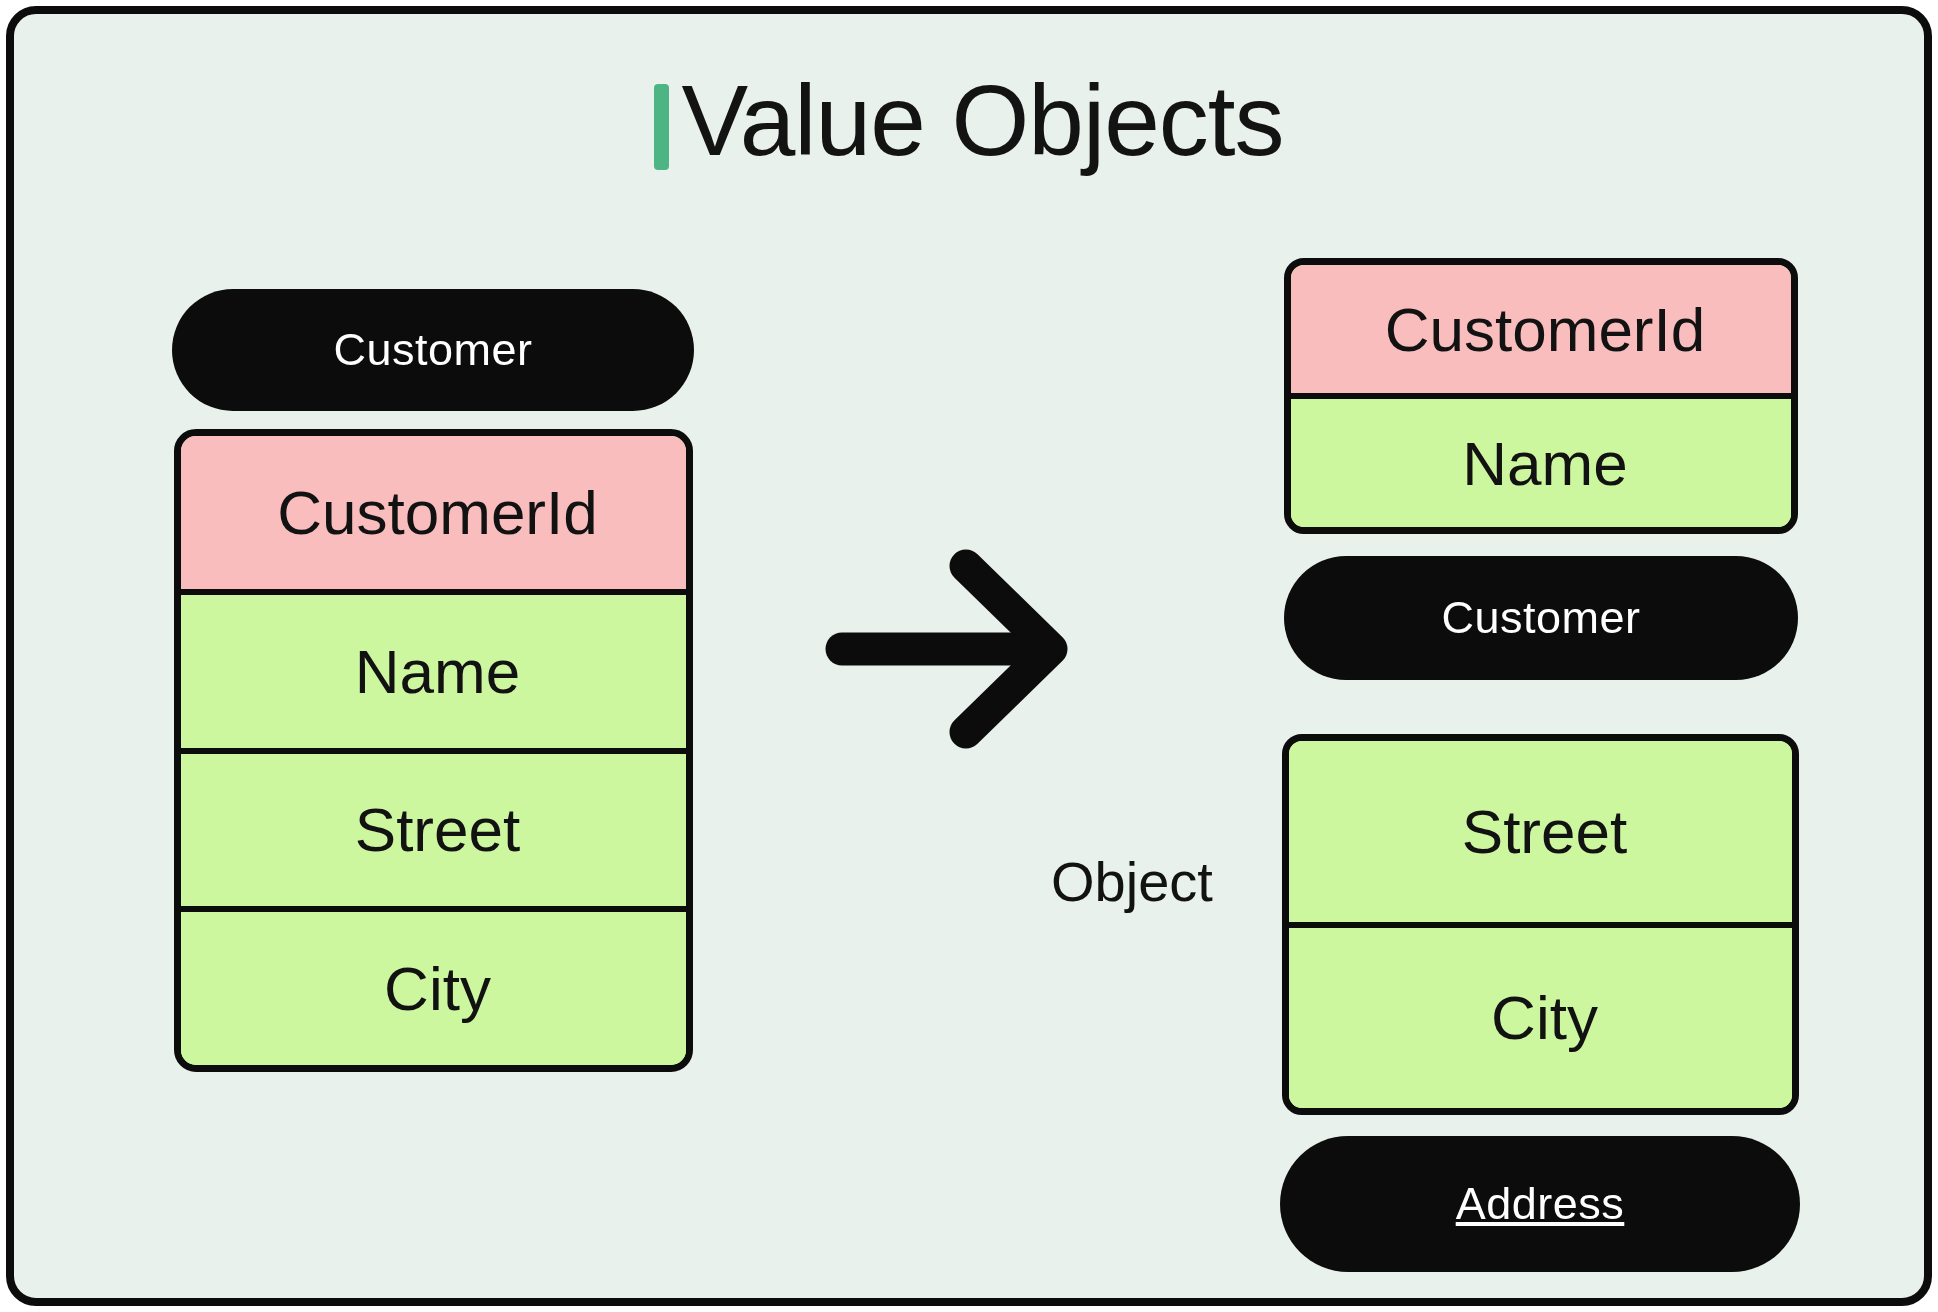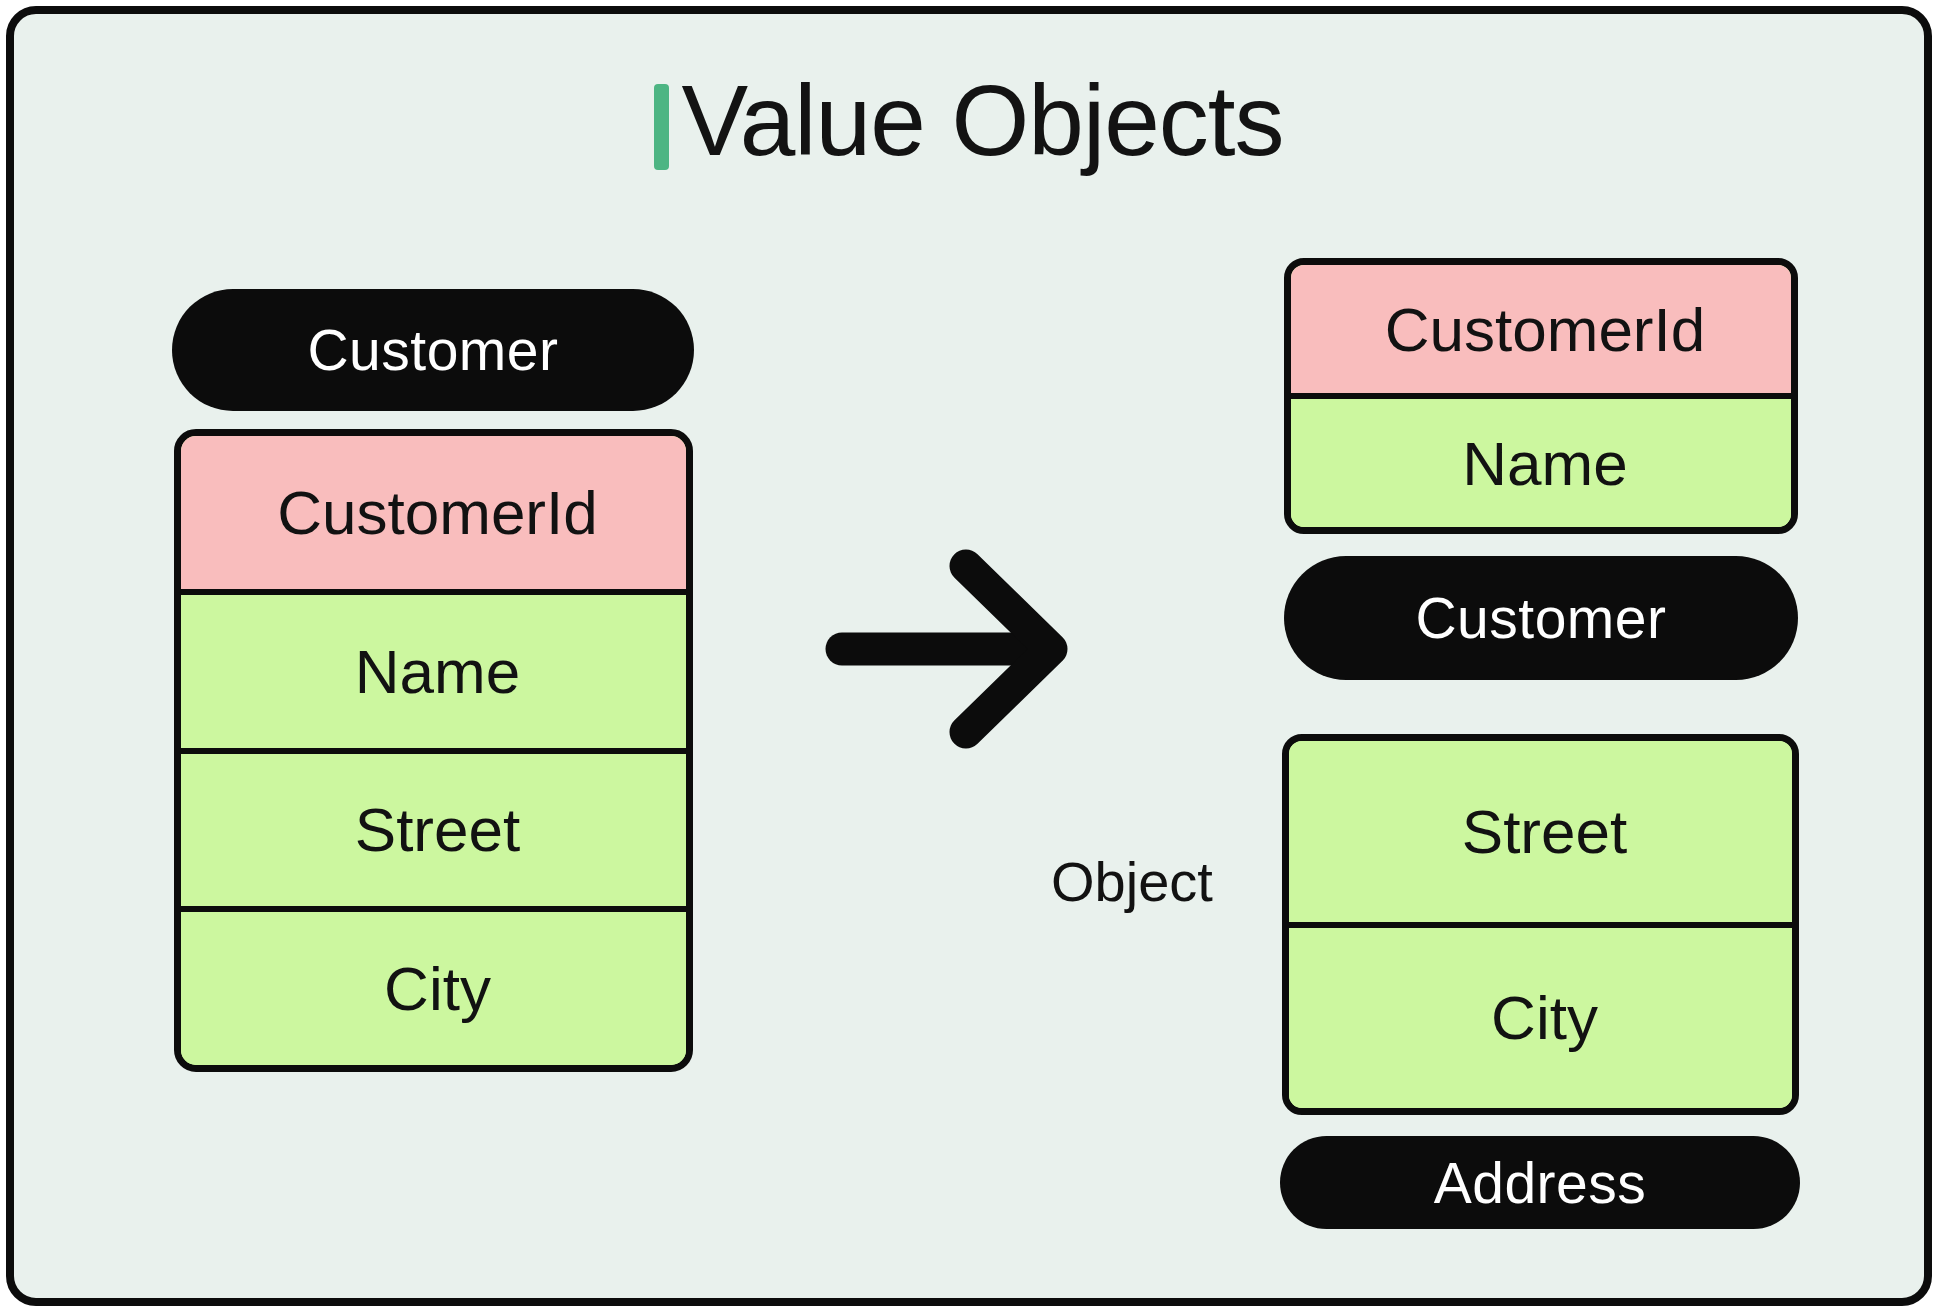--- a/index.html
+++ b/index.html
@@ -51,21 +51,21 @@
   }
   
   .pill{
     position:absolute;
     background:var(--black);
     border-radius:999px;
     display:flex;
     align-items:center;
     justify-content:center;
     color:#ffffff;
-    font-size:57px;
+    font-size:45px;
     font-weight:400;
     letter-spacing:0.5px;
     white-space:nowrap;
   }
   
   .etable{
     position:absolute;
     border:7px solid var(--black);
     border-radius:22px;
     overflow:hidden;
@@ -86,21 +86,21 @@
     padding-left:8px;
   }
   .erow + .erow{ border-top:6px solid var(--black);text-align:center; }
   .erow.pink{ background:var(--pink); }
   
   .left-pill   { left:158px;  top:275px;  width:522px; height:122px; }
   .left-table  { left:160px;  top:415px;  width:519px; height:643px; }
   .rt-table    { left:1270px; top:244px;  width:514px; height:276px; border-radius:20px; }
   .rt-pill     { left:1270px; top:542px;  width:514px; height:124px; }
   .rb-table    { left:1268px; top:720px;  width:517px; height:381px; border-radius:20px; }
-  .rb-pill     { left:1266px; top:1122px; width:520px; height:93px; }
+  .rb-pill     { left:1266px; top:1122px; width:520px; height:136px;text-decoration:underline; }
   .arrow-box{
     position:absolute;
     left:810px; top:533px;
     width:250px; height:205px;
   }
   .annotation{
     position:absolute;
     left:948px; top:832px;
     width:340px;
     text-align:center;

